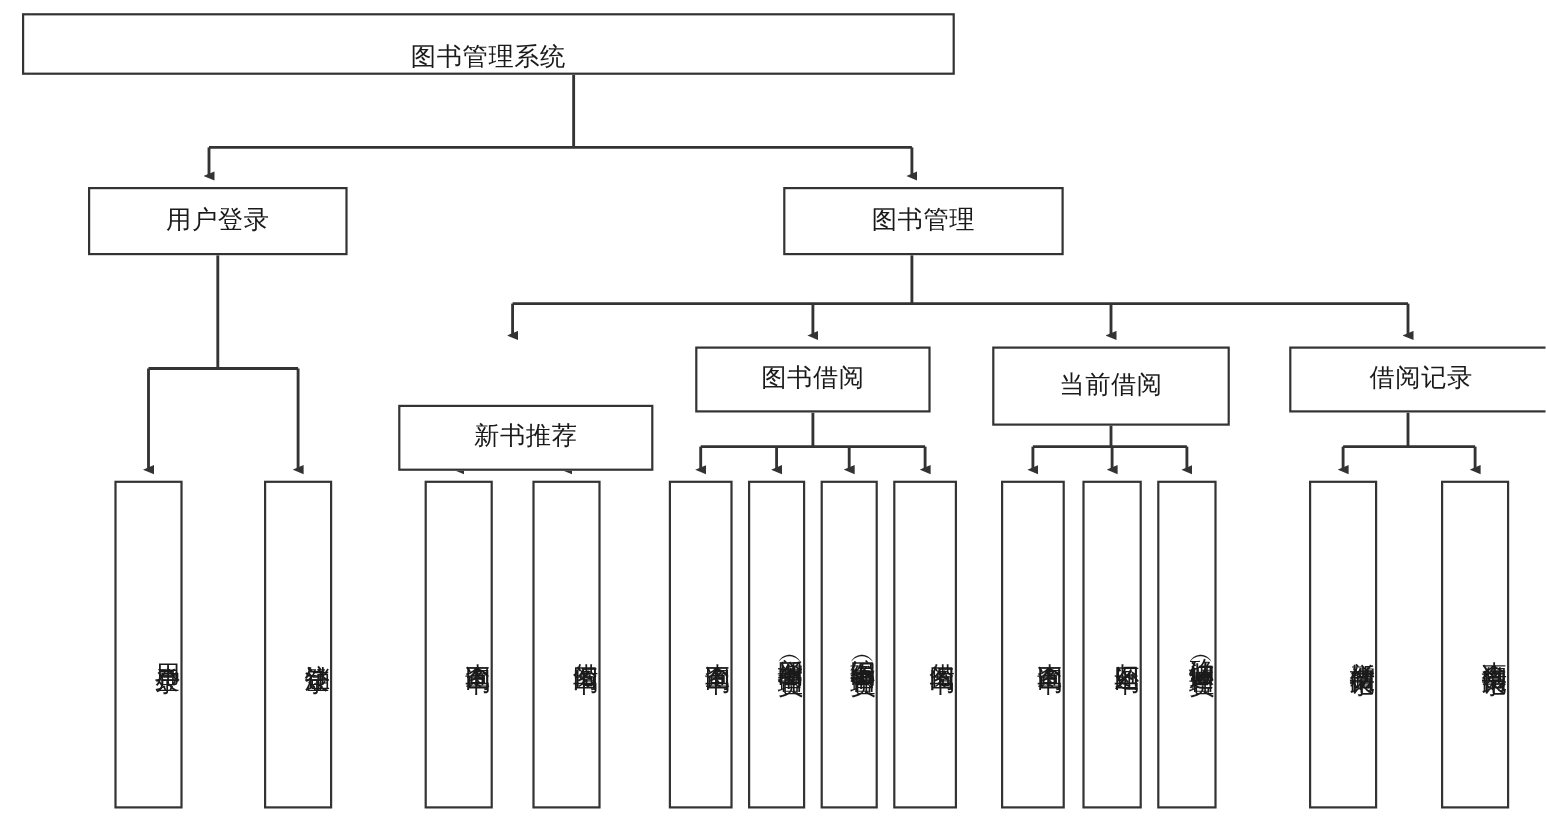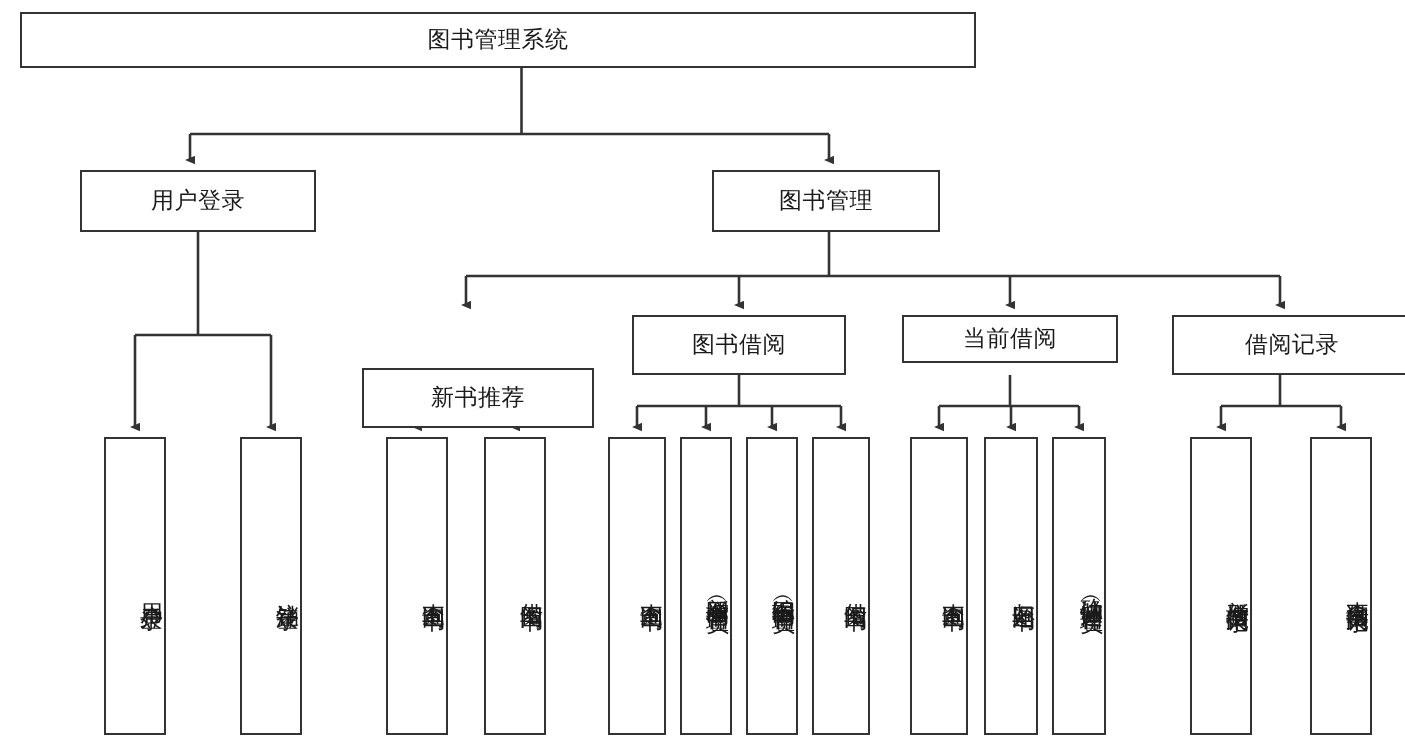--- a/index.html
+++ b/index.html
@@ -134,38 +134,38 @@
     </g>
 
     <g stroke="#333333" stroke-width="2.6" fill="none">
       <path d="M1280,375 L1280,406"></path>
       <path d="M1221,406 L1341,406"></path>
       <path d="M1221,406 L1221,427" marker-end="url(#arrow)"></path>
       <path d="M1341,406 L1341,427" marker-end="url(#arrow)"></path>
     </g>
   </svg>
 
-  <div class="node h" style="left:20px; top:12px; width:956px; height:56px;">
+  <div class="node h" style="left:20px; top:12px; width:848px; height:56px;align-items:flex-end;">
     <span>图书管理系统</span>
   </div>
 
   <div class="node h" style="left:80px; top:170px; width:236px; height:62px;">
     <span>用户登录</span>
   </div>
-  <div class="node h" style="left:712px; top:170px; width:228px; height:62px;">
+  <div class="node h" style="left:712px; top:170px; width:255px; height:62px;">
     <span>图书管理</span>
   </div>
 
   <div class="node h" style="left:362px; top:328px; width:232px; height:60px;margin-top:40px;">
     <span>新书推荐</span>
   </div>
   <div class="node h" style="left:632px; top:315px; width:214px; height:60px;">
     <span>图书借阅</span>
   </div>
-  <div class="node h" style="left:902px; top:315px; width:216px; height:48px;">
+  <div class="node h" style="left:902px; top:315px; width:216px; height:72px;">
     <span>当前借阅</span>
   </div>
   <div class="node h" style="left:1172px; top:315px; width:240px; height:60px;">
     <span>借阅记录</span>
   </div>
 
   <div class="node v" style="left:104px; top:437px; width:62px; height:298px;">
     <span class="vlabel">用户登录</span>
   </div>
   <div class="node v" style="left:240px; top:437px; width:62px; height:298px;">

